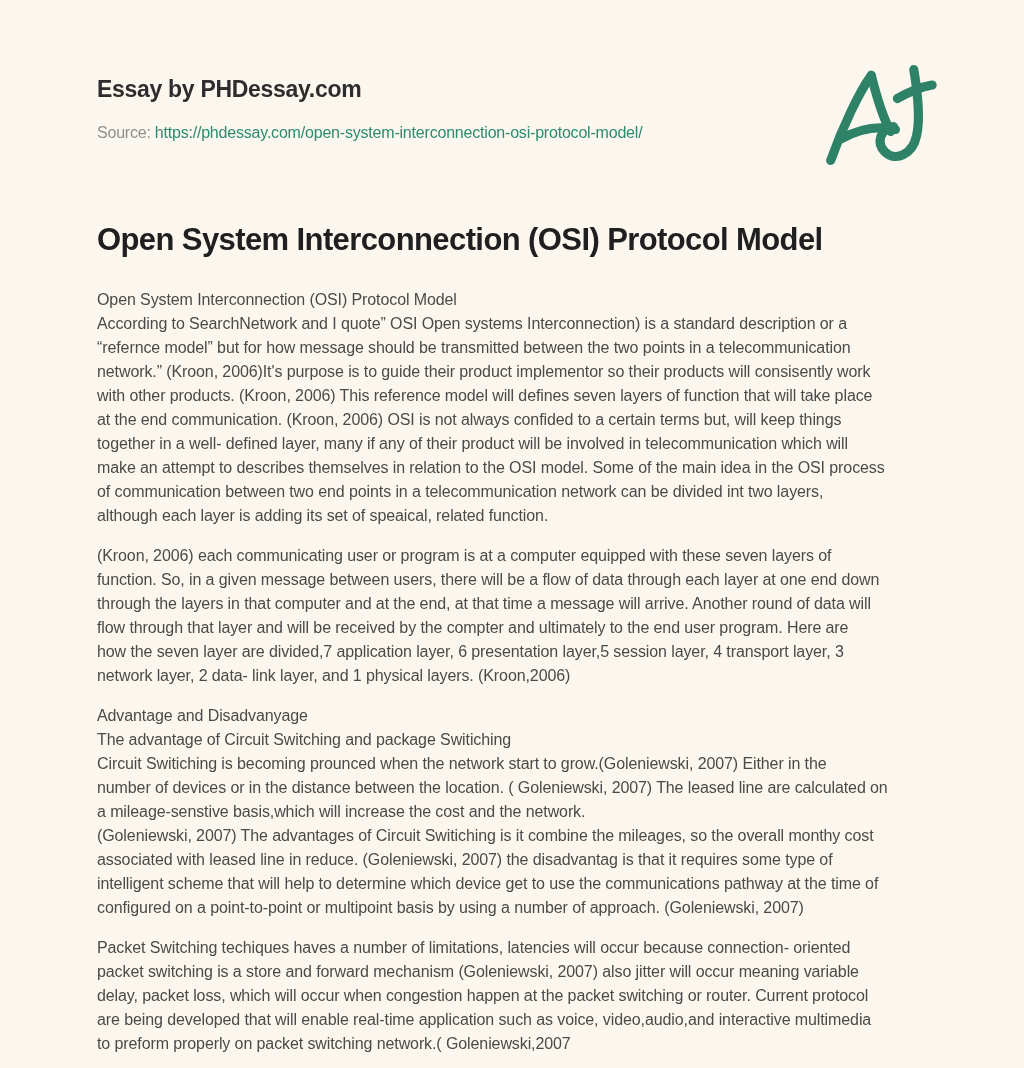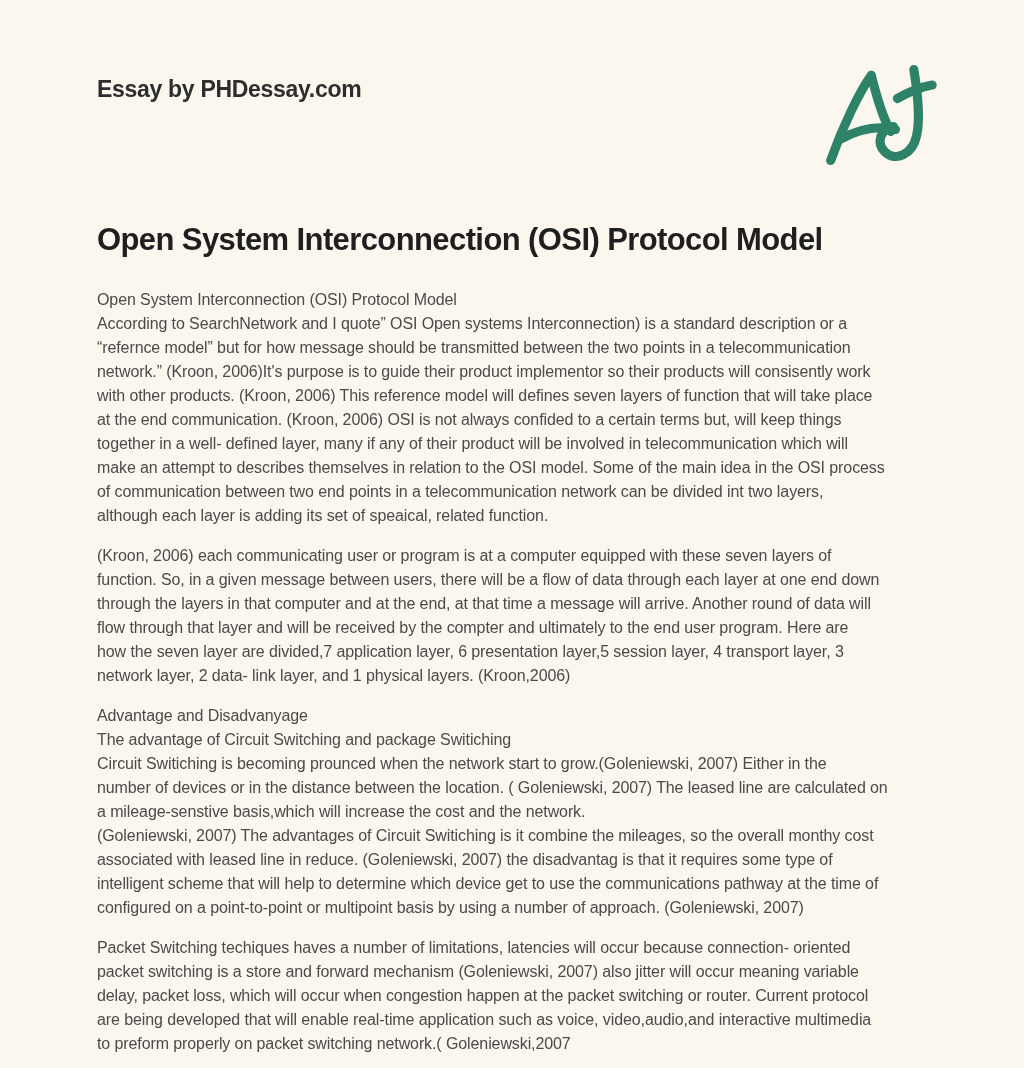--- a/index.html
+++ b/index.html
@@ -71,20 +71,23 @@
     margin: 0 0 16px 0;
   }
 </style>
 </head>
 <body>
 
 <div class="page">
 
   <div class="header-title">Essay by PHDessay.com</div>
 
+  <div class="source-line">
+    <span class="source-label">Source:</span><a class="source-link" href="#">https://phdessay.com/open-system-interconnection-osi-protocol-model/</a>
+  </div>
 
   <div class="logo">
     <svg width="118" height="114" viewBox="0 0 120 118" fill="none" xmlns="http://www.w3.org/2000/svg">
       <g stroke="#2E8267" stroke-width="9.5" stroke-linecap="round" fill="none">
 
         <path d="M10 106 C22 72, 40 34, 52 18"></path>
 
         <path d="M52 18 C58 42, 64 62, 72 76"></path>
 
         <path d="M20 84 C42 72, 60 70, 77 74"></path>

